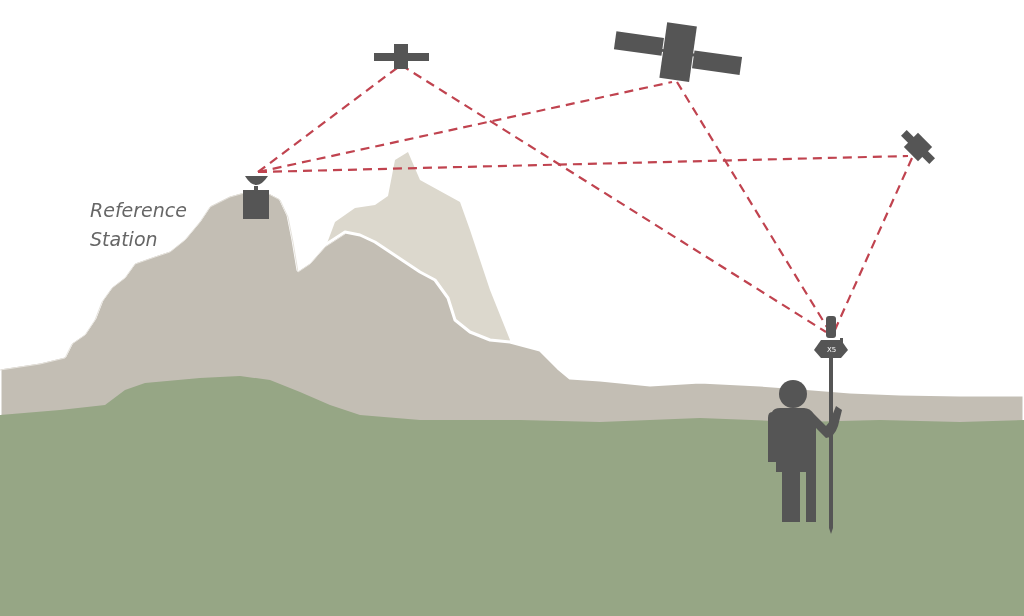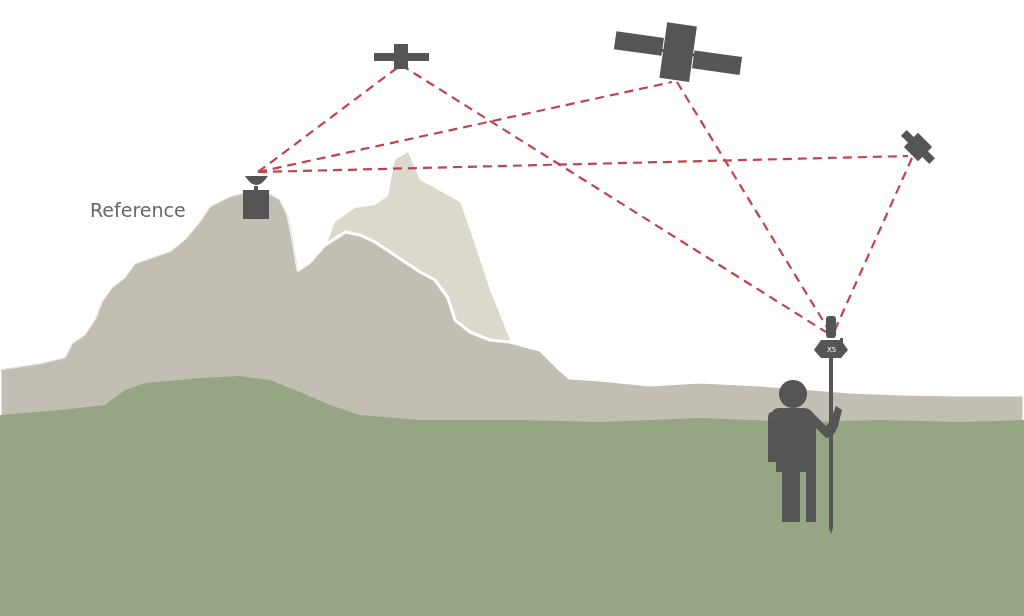--- a/index.html
+++ b/index.html
@@ -63,16 +63,17 @@
       <path d="M829,528 L833,528 L831,534 Z"></path>
       <text x="827" y="352" font-size="7" fill="#ffffff" font-family="DejaVu Sans, sans-serif">X5</text>
     </g>
 
     <g fill="#555555">
       <circle cx="793" cy="394" r="14"></circle>
       <path d="M772,412 Q774,408 780,408 L804,408 Q810,408 814,414 L826,426 Q830,422 832,416 L836,406 L842,410 L838,426 Q834,438 826,438 L816,428 L816,522 L806,522 L806,472 L800,472 L800,522 L782,522 L782,472 L776,472 L776,462 L768,462 L768,418 Q768,412 772,412 Z"></path>
     </g>
   </svg>
 
-  <div class="label" style="left:90px; top:196px;">
+  <div class="label" style="left:90px; top:196px;font-style:italic;">
     <div>Reference</div>
+    <div>Station</div>
   </div>
 </div>
 
 </body></html>

